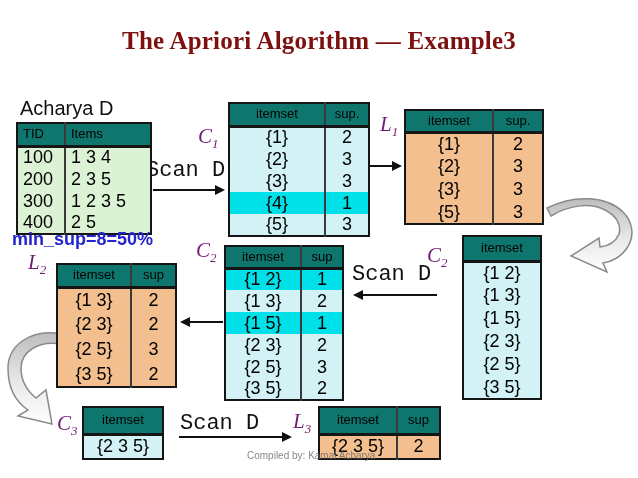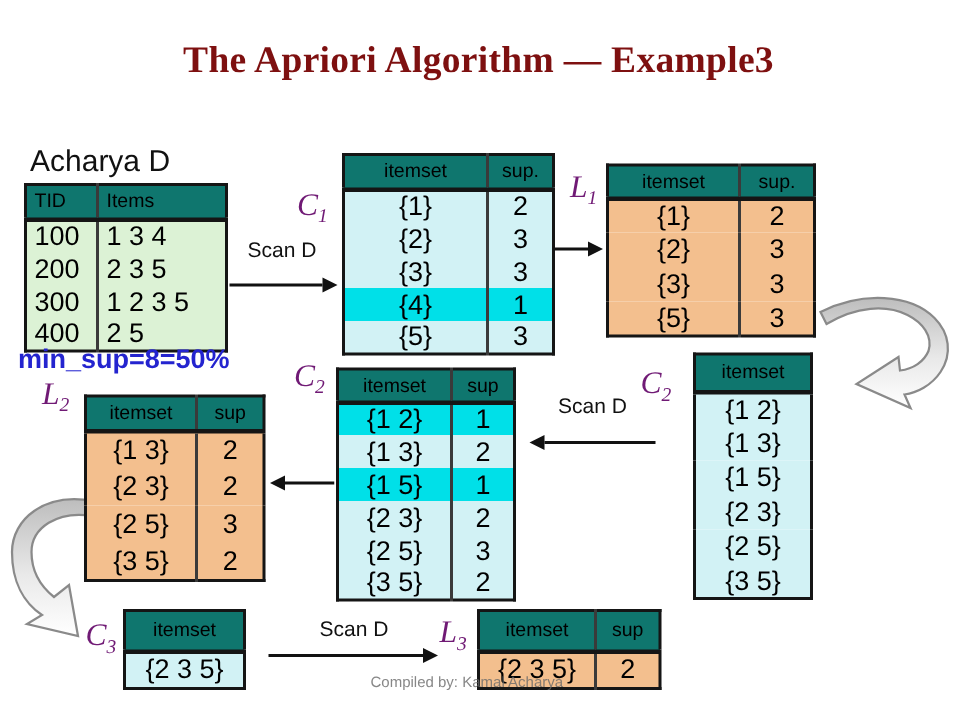--- a/index.html
+++ b/index.html
@@ -11,21 +11,21 @@
   .title {
     position:absolute; top:27px; left:0; width:100%; text-align:center;
     font-family:"Liberation Serif", serif; font-weight:bold; font-size:25px;
     color:#7e1010; letter-spacing:0.2px;
   }
   .db-label { position:absolute; left:20px; top:97px; font-size:20px; color:#111; }
   .minsup {
     position:absolute; left:12px; top:229px; font-size:18px; font-weight:bold;
     color:#2424cf; z-index:5;
   }
-  .scan { position:absolute; font-size:14px; color:#111; text-align:center; z-index:1; }
+  .scan { position:absolute; font-size:22px; color:#111; z-index:1;font-family:Liberation Mono, monospace; }
   .scan1 { left:146px; top:158px; width:84px; }
   .scan2 { left:352px; top:262px; width:86px; }
   .scan3 { left:180px; top:411px; width:112px; }
   .setlabel {
     position:absolute; font-family:"Liberation Serif", serif; font-style:italic;
     font-size:21px; color:#701a75; z-index:1;
   }
   .setlabel sub { font-size:13px; vertical-align:-5px; }
   .lab-c1 { left:198px; top:124px; }
   .lab-l1 { left:380px; top:112px; }

